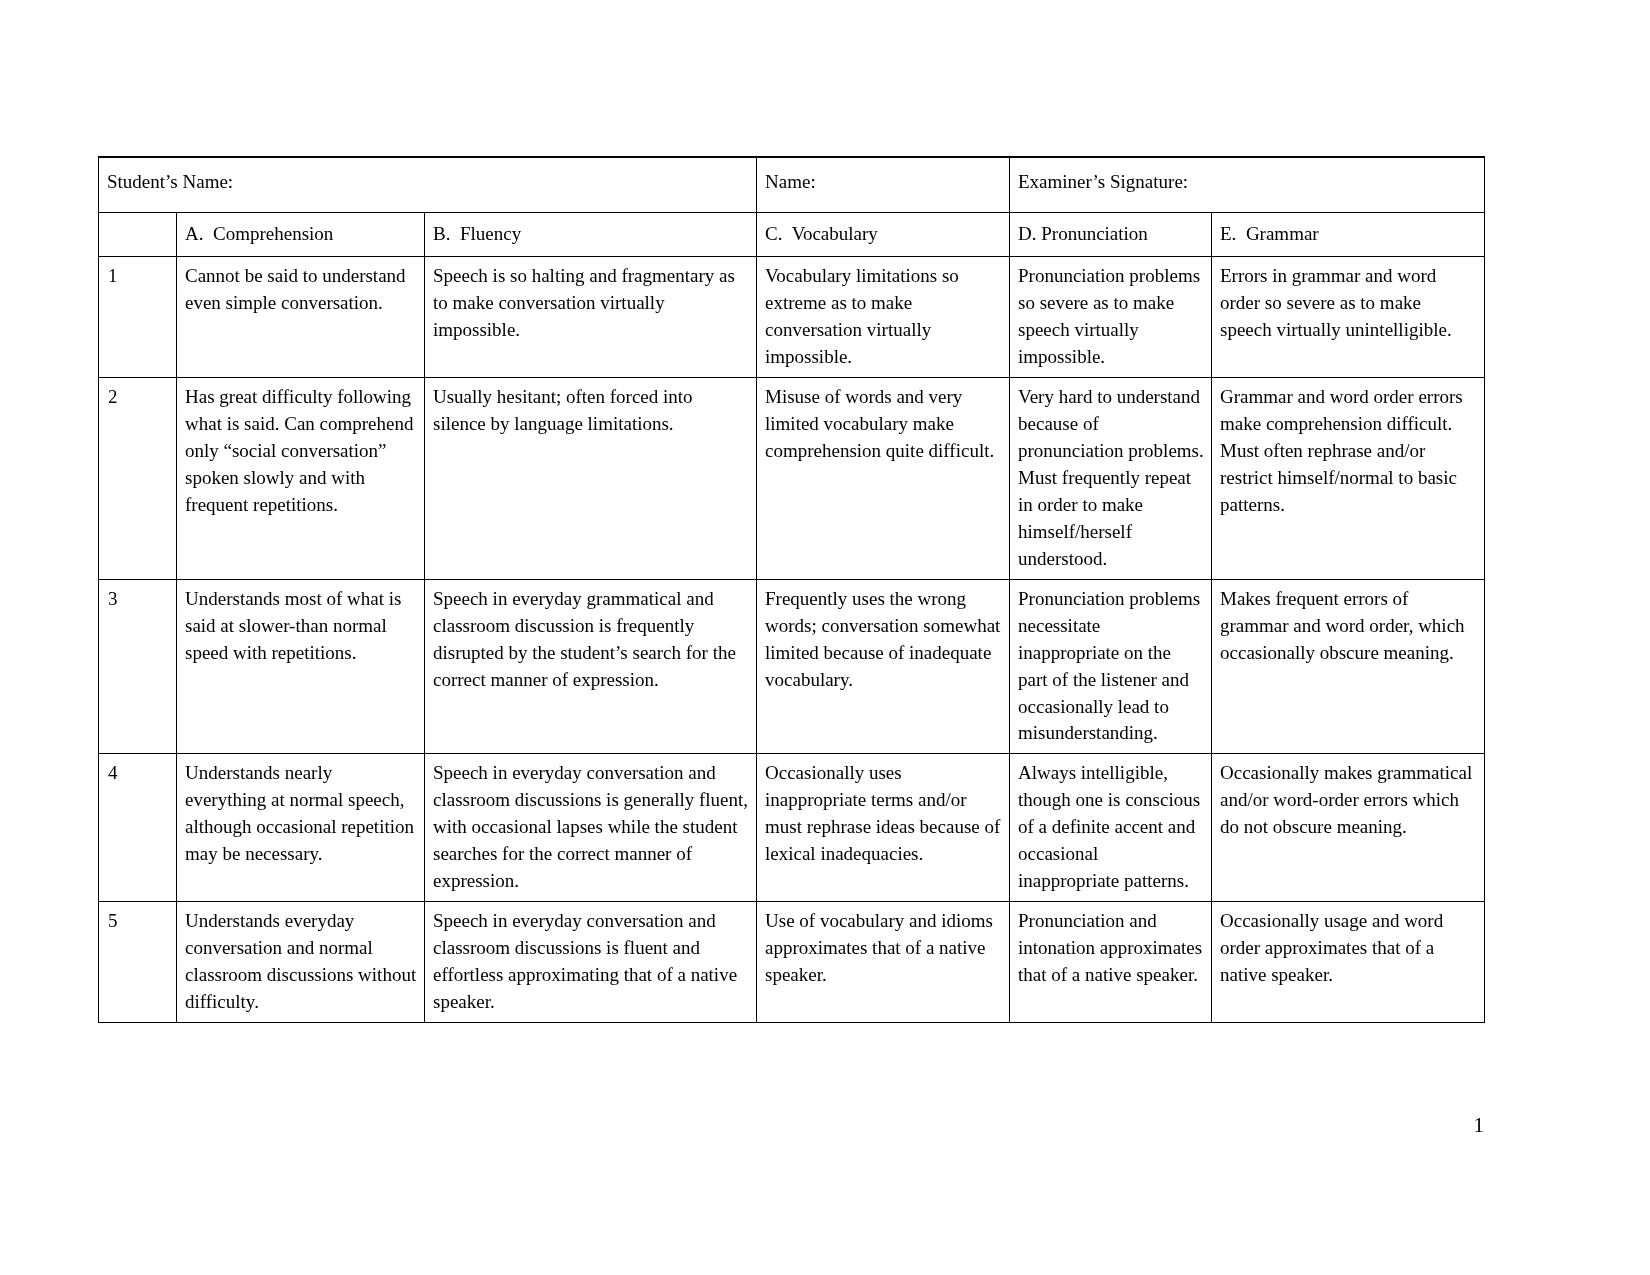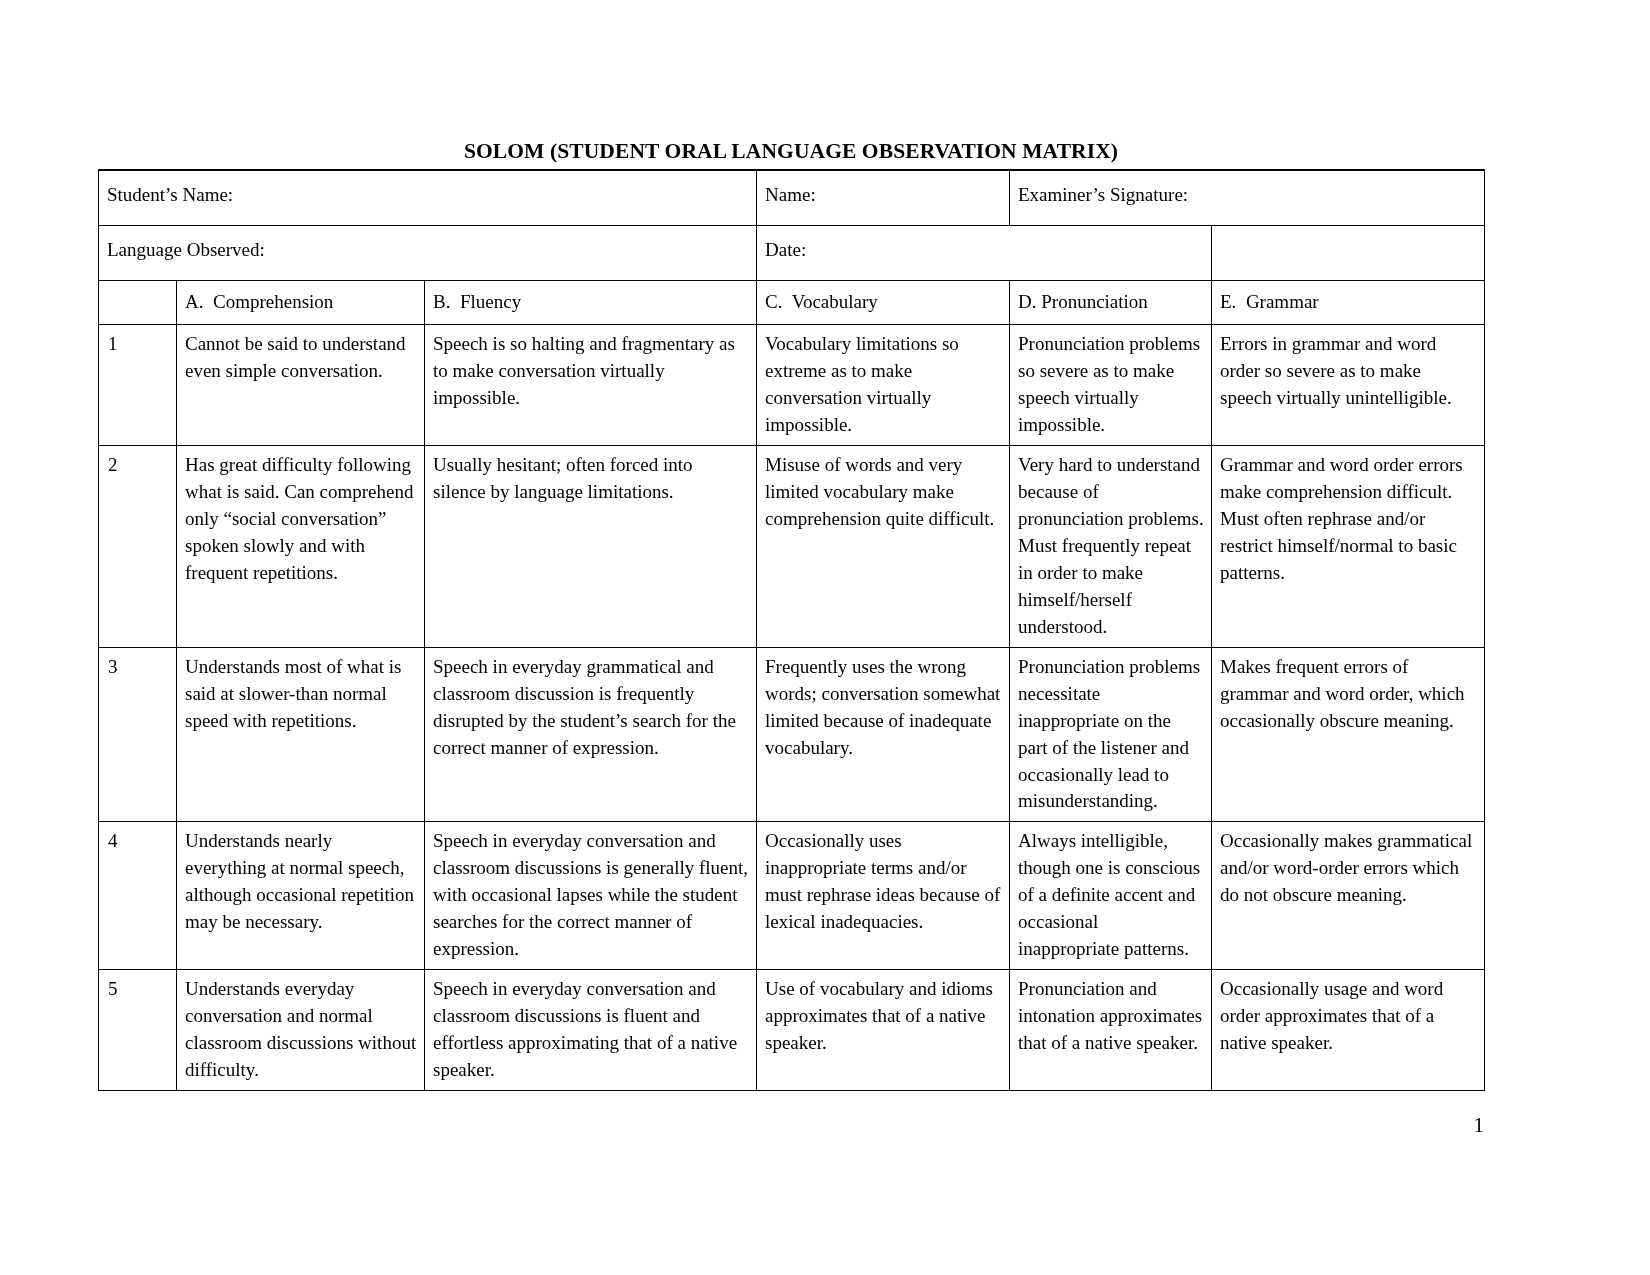--- a/index.html
+++ b/index.html
@@ -28,21 +28,21 @@
     width: 1386px;
     text-align: center;
     font-size: 21.5px;
     font-weight: bold;
     letter-spacing: 0.1px;
     line-height: 1.1;
   }
   table.solom {
     position: absolute;
     left: 98px;
-    top: 169px;
+    top: 156px;
     width: 1386px;
     border-collapse: collapse;
     table-layout: fixed;
   }
   table.solom td {
     border: 1.3px solid #000000;
     vertical-align: top;
     padding: 6px 7px 6px 8px;
     font-size: 19px;
     line-height: 1.42;
@@ -80,41 +80,35 @@
     top: 1113px;
     font-size: 21px;
   }
   .blank { }
 </style>
 </head>
 <body>
 
 <div class="page">
 
-  <div class="doc-title">SOLOM (STUDENT ORAL LANGUAGE OBSERVATION MATRIX)</div>
 
   <table class="solom">
     <colgroup>
       <col style="width:78px">
       <col style="width:248px">
       <col style="width:332px">
       <col style="width:253px">
       <col style="width:202px">
       <col style="width:273px">
     </colgroup>
     <tbody>
       <tr>
         <td class="meta-cell" colspan="3">Student’s Name:</td>
         <td class="meta-cell">Name:</td>
         <td class="meta-cell" colspan="2">Examiner’s Signature:</td>
-      </tr>
-      <tr>
-        <td class="meta-cell" colspan="3">Language Observed:</td>
-        <td class="meta-cell" colspan="2">Date:</td>
-        <td class="meta-cell blank"></td>
       </tr>
       <tr>
         <td class="hdr-cell"></td>
         <td class="hdr-cell"><span class="letter">A.</span>&nbsp; <span class="name">Comprehension</span></td>
         <td class="hdr-cell"><span class="letter">B.</span>&nbsp; <span class="name">Fluency</span></td>
         <td class="hdr-cell"><span class="letter">C.</span>&nbsp; <span class="name">Vocabulary</span></td>
         <td class="hdr-cell"><span class="letter">D</span><span class="name">.</span> <span class="name">Pronunciation</span></td>
         <td class="hdr-cell"><span class="letter">E.</span>&nbsp; <span class="name">Grammar</span></td>
       </tr>
 

